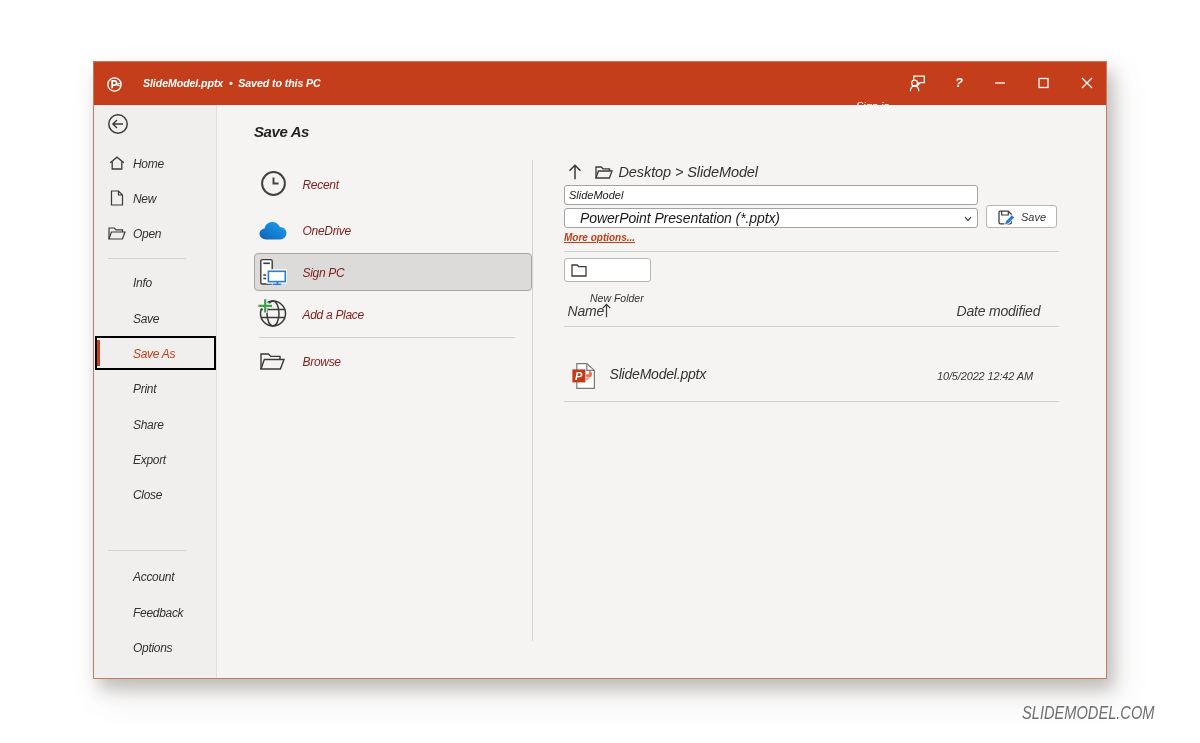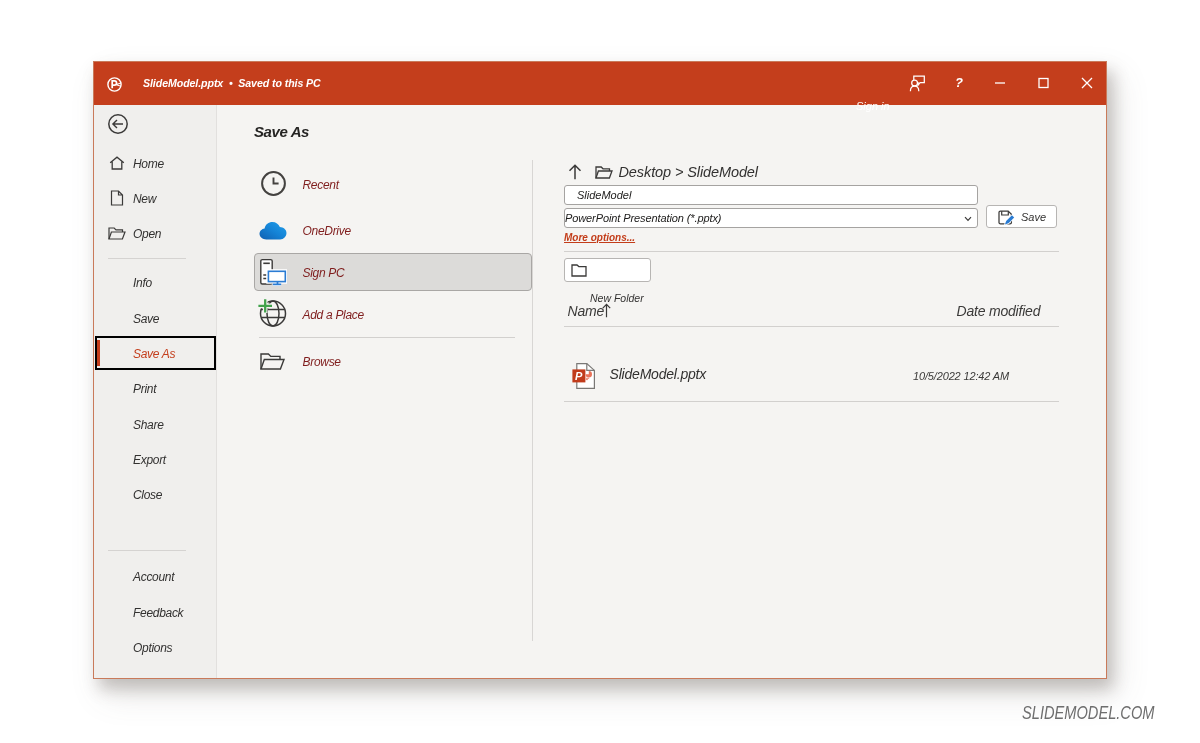--- a/index.html
+++ b/index.html
@@ -17,29 +17,29 @@
   .sb-div { position:absolute; left:15px; width:78px; height:1px; background:#d5d3d1; }
   .saveas-box { position:absolute; left:2px; top:230.5px; width:121px; height:34.5px; border:2px solid #000000; }
   .saveas-bar { position:absolute; left:0px; top:2px; width:3px; height:26.5px; background:#c43e1c; }
   .content { position:absolute; left:124px; top:44px; width:890px; height:574px; background:#f5f4f2; }
   h1.saveas { position:absolute; left:37px; top:16.5px; font-size:15px; font-weight:bold; color:#252423; letter-spacing:-0.4px; line-height:20px; }
   .vdiv { position:absolute; left:314.5px; top:55px; width:1px; height:481px; background:#d8d6d4; }
   .mid-item { position:absolute; left:85.5px; font-size:12px; color:#7f1d1d; white-space:nowrap; line-height:17px; letter-spacing:-0.3px; }
   .thispc-box { position:absolute; left:36.5px; top:147.5px; width:278px; height:38px; background:#dcdbd9; border:1px solid #a9a7a5; border-radius:4px; }
   .mid-div { position:absolute; left:41.5px; top:231.5px; width:256px; height:1px; background:#d2d0ce; }
   .crumb { position:absolute; left:401.5px; top:57px; font-size:14.5px; color:#323130; line-height:20px; letter-spacing:-0.1px; }
-  .fninput { position:absolute; left:347px; top:80px; width:414px; height:20px; background:#ffffff; border:1px solid #a5a3a1; border-radius:3px; font-size:11px; color:#1b1a19; line-height:18px; padding-left:12px; }
-  .ftselect { position:absolute; left:347px; top:103px; width:414px; height:20px; background:#ffffff; border:1px solid #a5a3a1; border-radius:3px; font-size:11px; color:#1b1a19; line-height:18px; padding-left:0; letter-spacing:-0.1px; }
+  .fninput { position:absolute; left:347px; top:80px; width:414px; height:20px; background:#ffffff; border:1px solid #a5a3a1; border-radius:3px; font-size:11px; color:#1b1a19; line-height:18px; padding-left:4px; }
+  .ftselect { position:absolute; left:347px; top:103px; width:414px; height:20px; background:#ffffff; border:1px solid #a5a3a1; border-radius:3px; font-size:14px; color:#1b1a19; line-height:18px; padding-left:15px; letter-spacing:-0.1px; }
   .savebtn { position:absolute; left:769px; top:99.5px; width:71px; height:23px; background:#ffffff; border:1px solid #b7b5b3; border-radius:3px; }
   .moreopt { position:absolute; left:347px; top:125.5px; font-size:10px; font-weight:bold; color:#c33d1a; text-decoration:underline; line-height:14px; }
   .rdiv { position:absolute; left:347px; width:494.5px; height:1px; background:#d2d0ce; }
   .nfbtn { position:absolute; left:347px; top:153px; width:86.5px; height:24px; background:#ffffff; border:1px solid #b7b5b3; border-radius:3px; }
   .hdr { position:absolute; font-size:14px; color:#3b3a39; line-height:14px; letter-spacing:-0.2px; }
   .fname { position:absolute; left:392.5px; top:260px; font-size:14px; color:#323130; line-height:19px; letter-spacing:-0.2px; }
-  .fdate { position:absolute; left:696px; top:263.5px; font-size:11px; color:#3b3a39; line-height:14px; letter-spacing:-0.15px;text-align:center; }
+  .fdate { position:absolute; left:720px; top:263.5px; font-size:11px; color:#3b3a39; line-height:14px; letter-spacing:-0.15px;text-align:center; }
   .brand { position:absolute; left:1022px; top:701.5px; font-size:19px; color:#6e6e6e; transform:scaleX(0.77); transform-origin:left top; white-space:nowrap; line-height:22px; }
 </style>
 </head>
 <body>
 <div class="page">
   <div class="window">
 
     <div class="titlebar">
       <svg style="position:absolute;left:14px;top:16px" width="15" height="15" viewBox="0 0 15 15">
         <circle cx="7.5" cy="7.5" r="6.6" fill="none" stroke="#ffffff" stroke-width="1.4"></circle>

